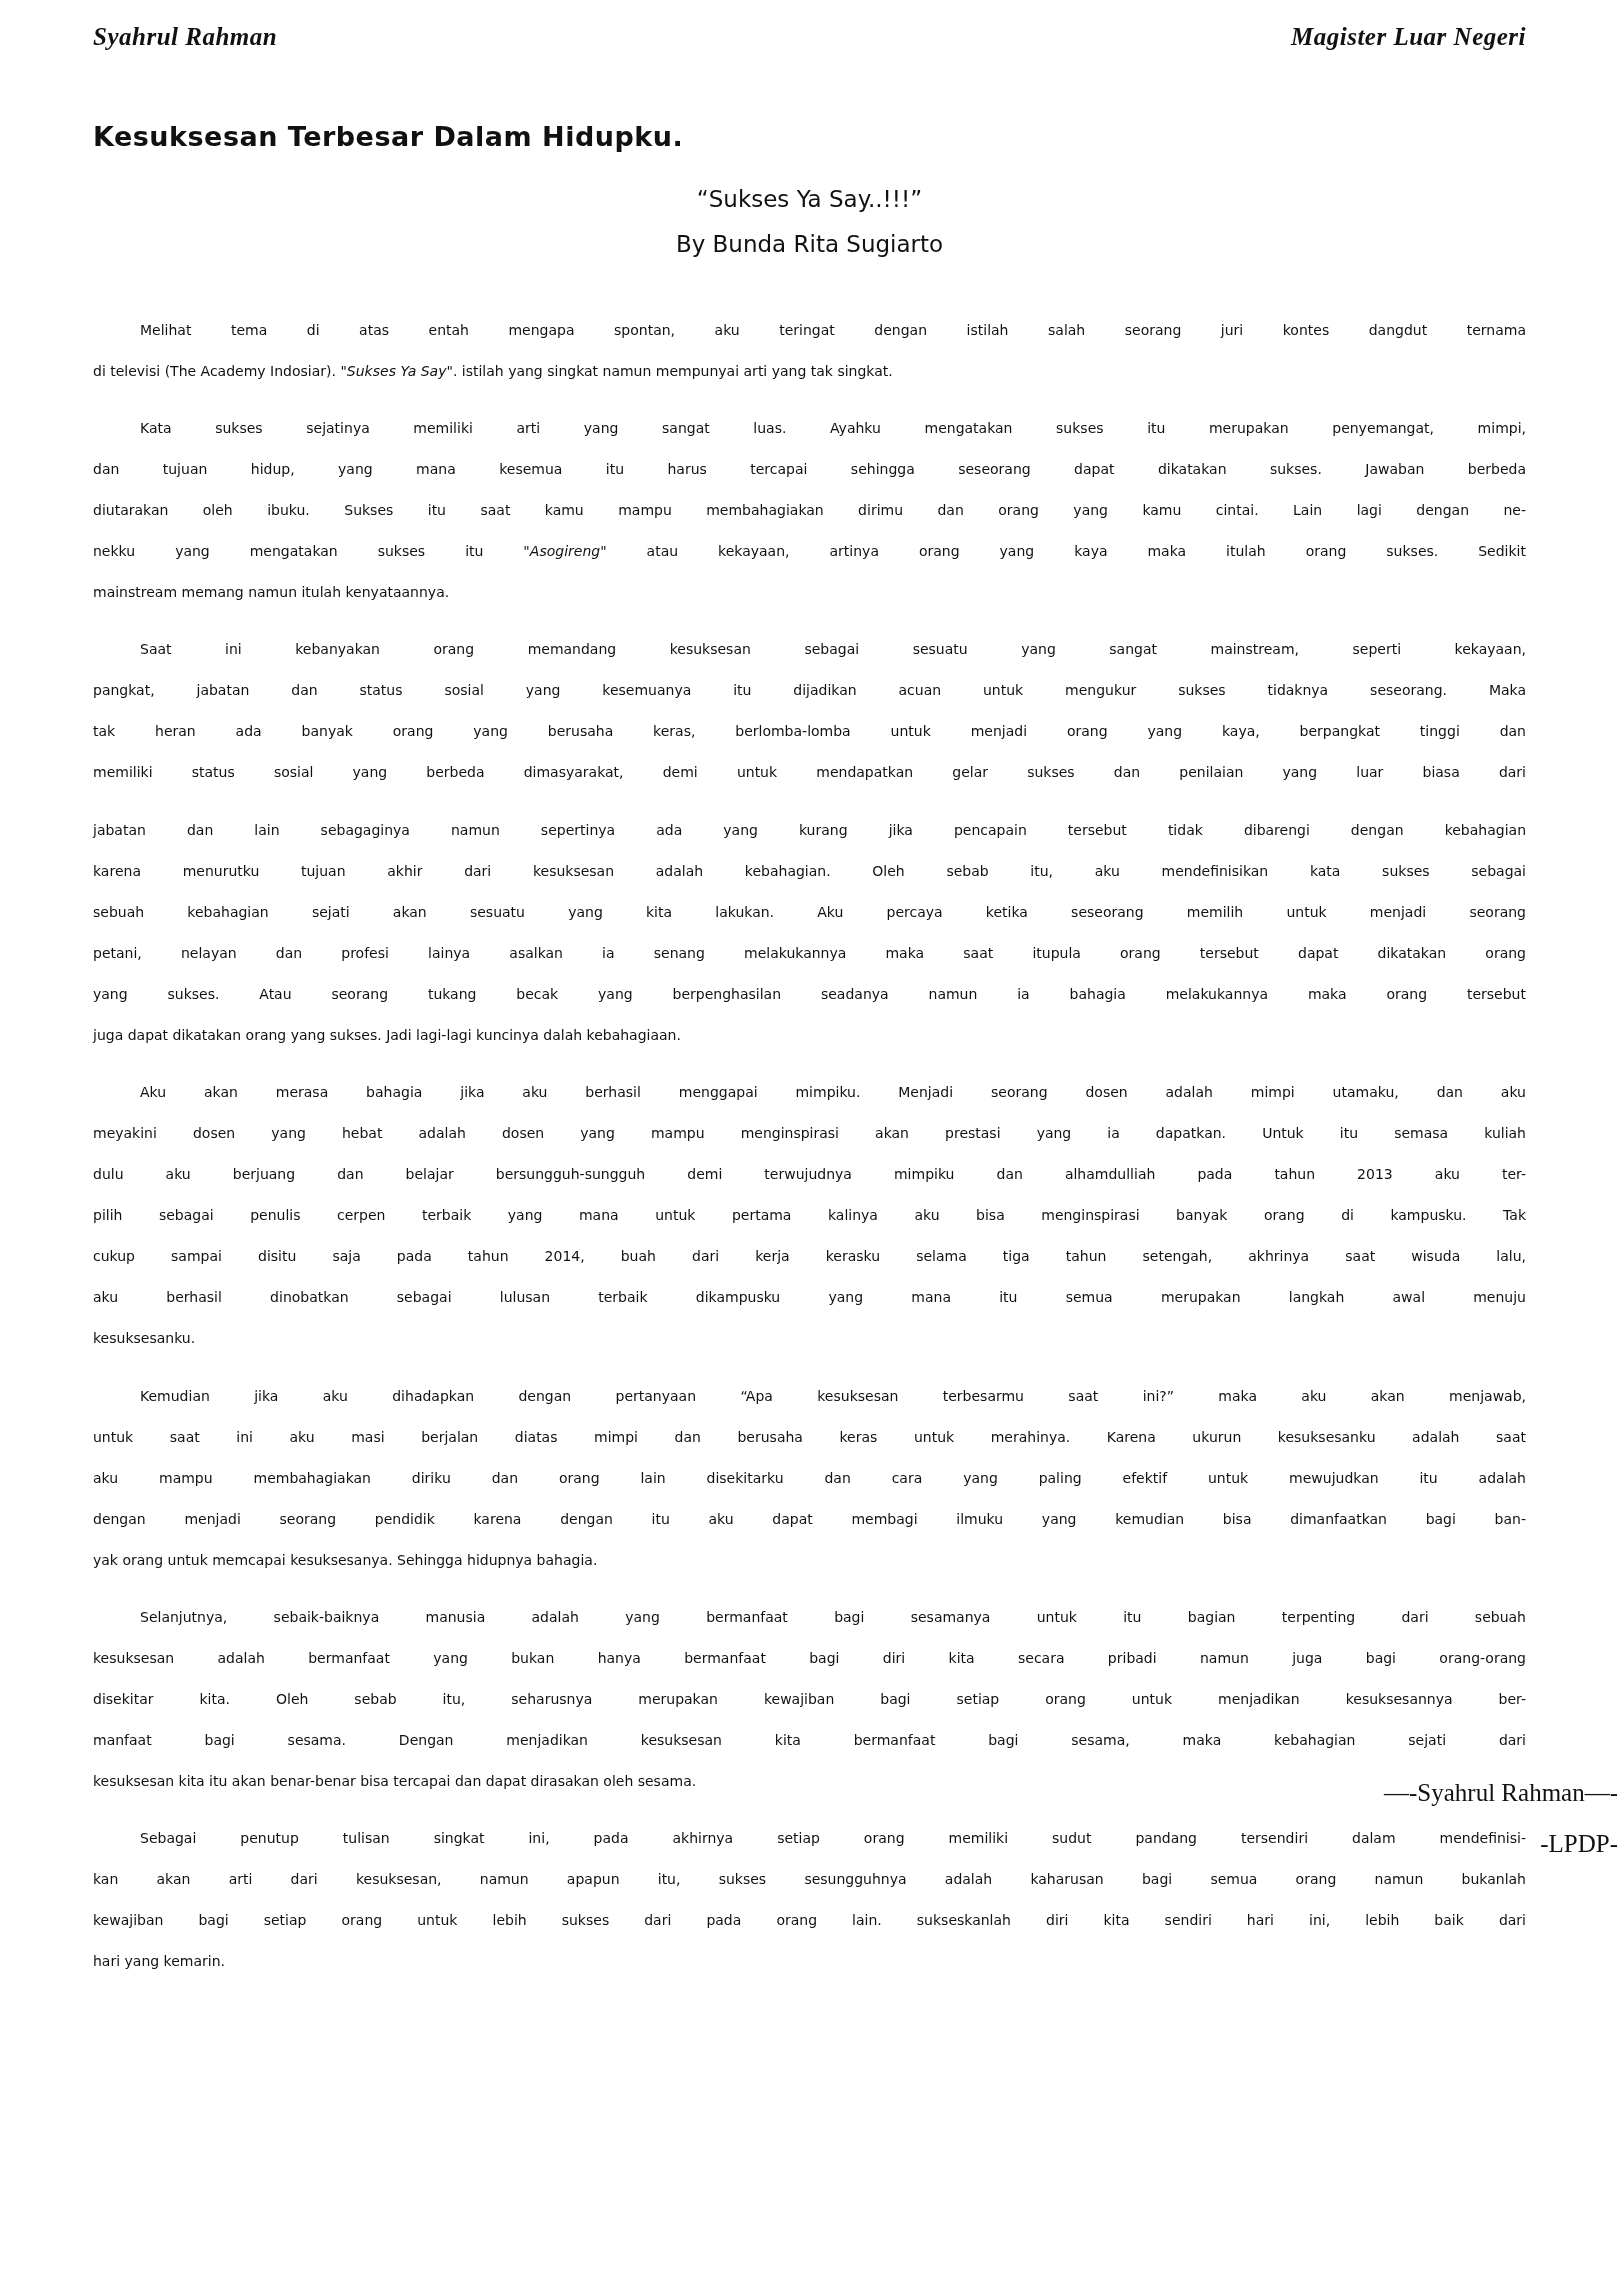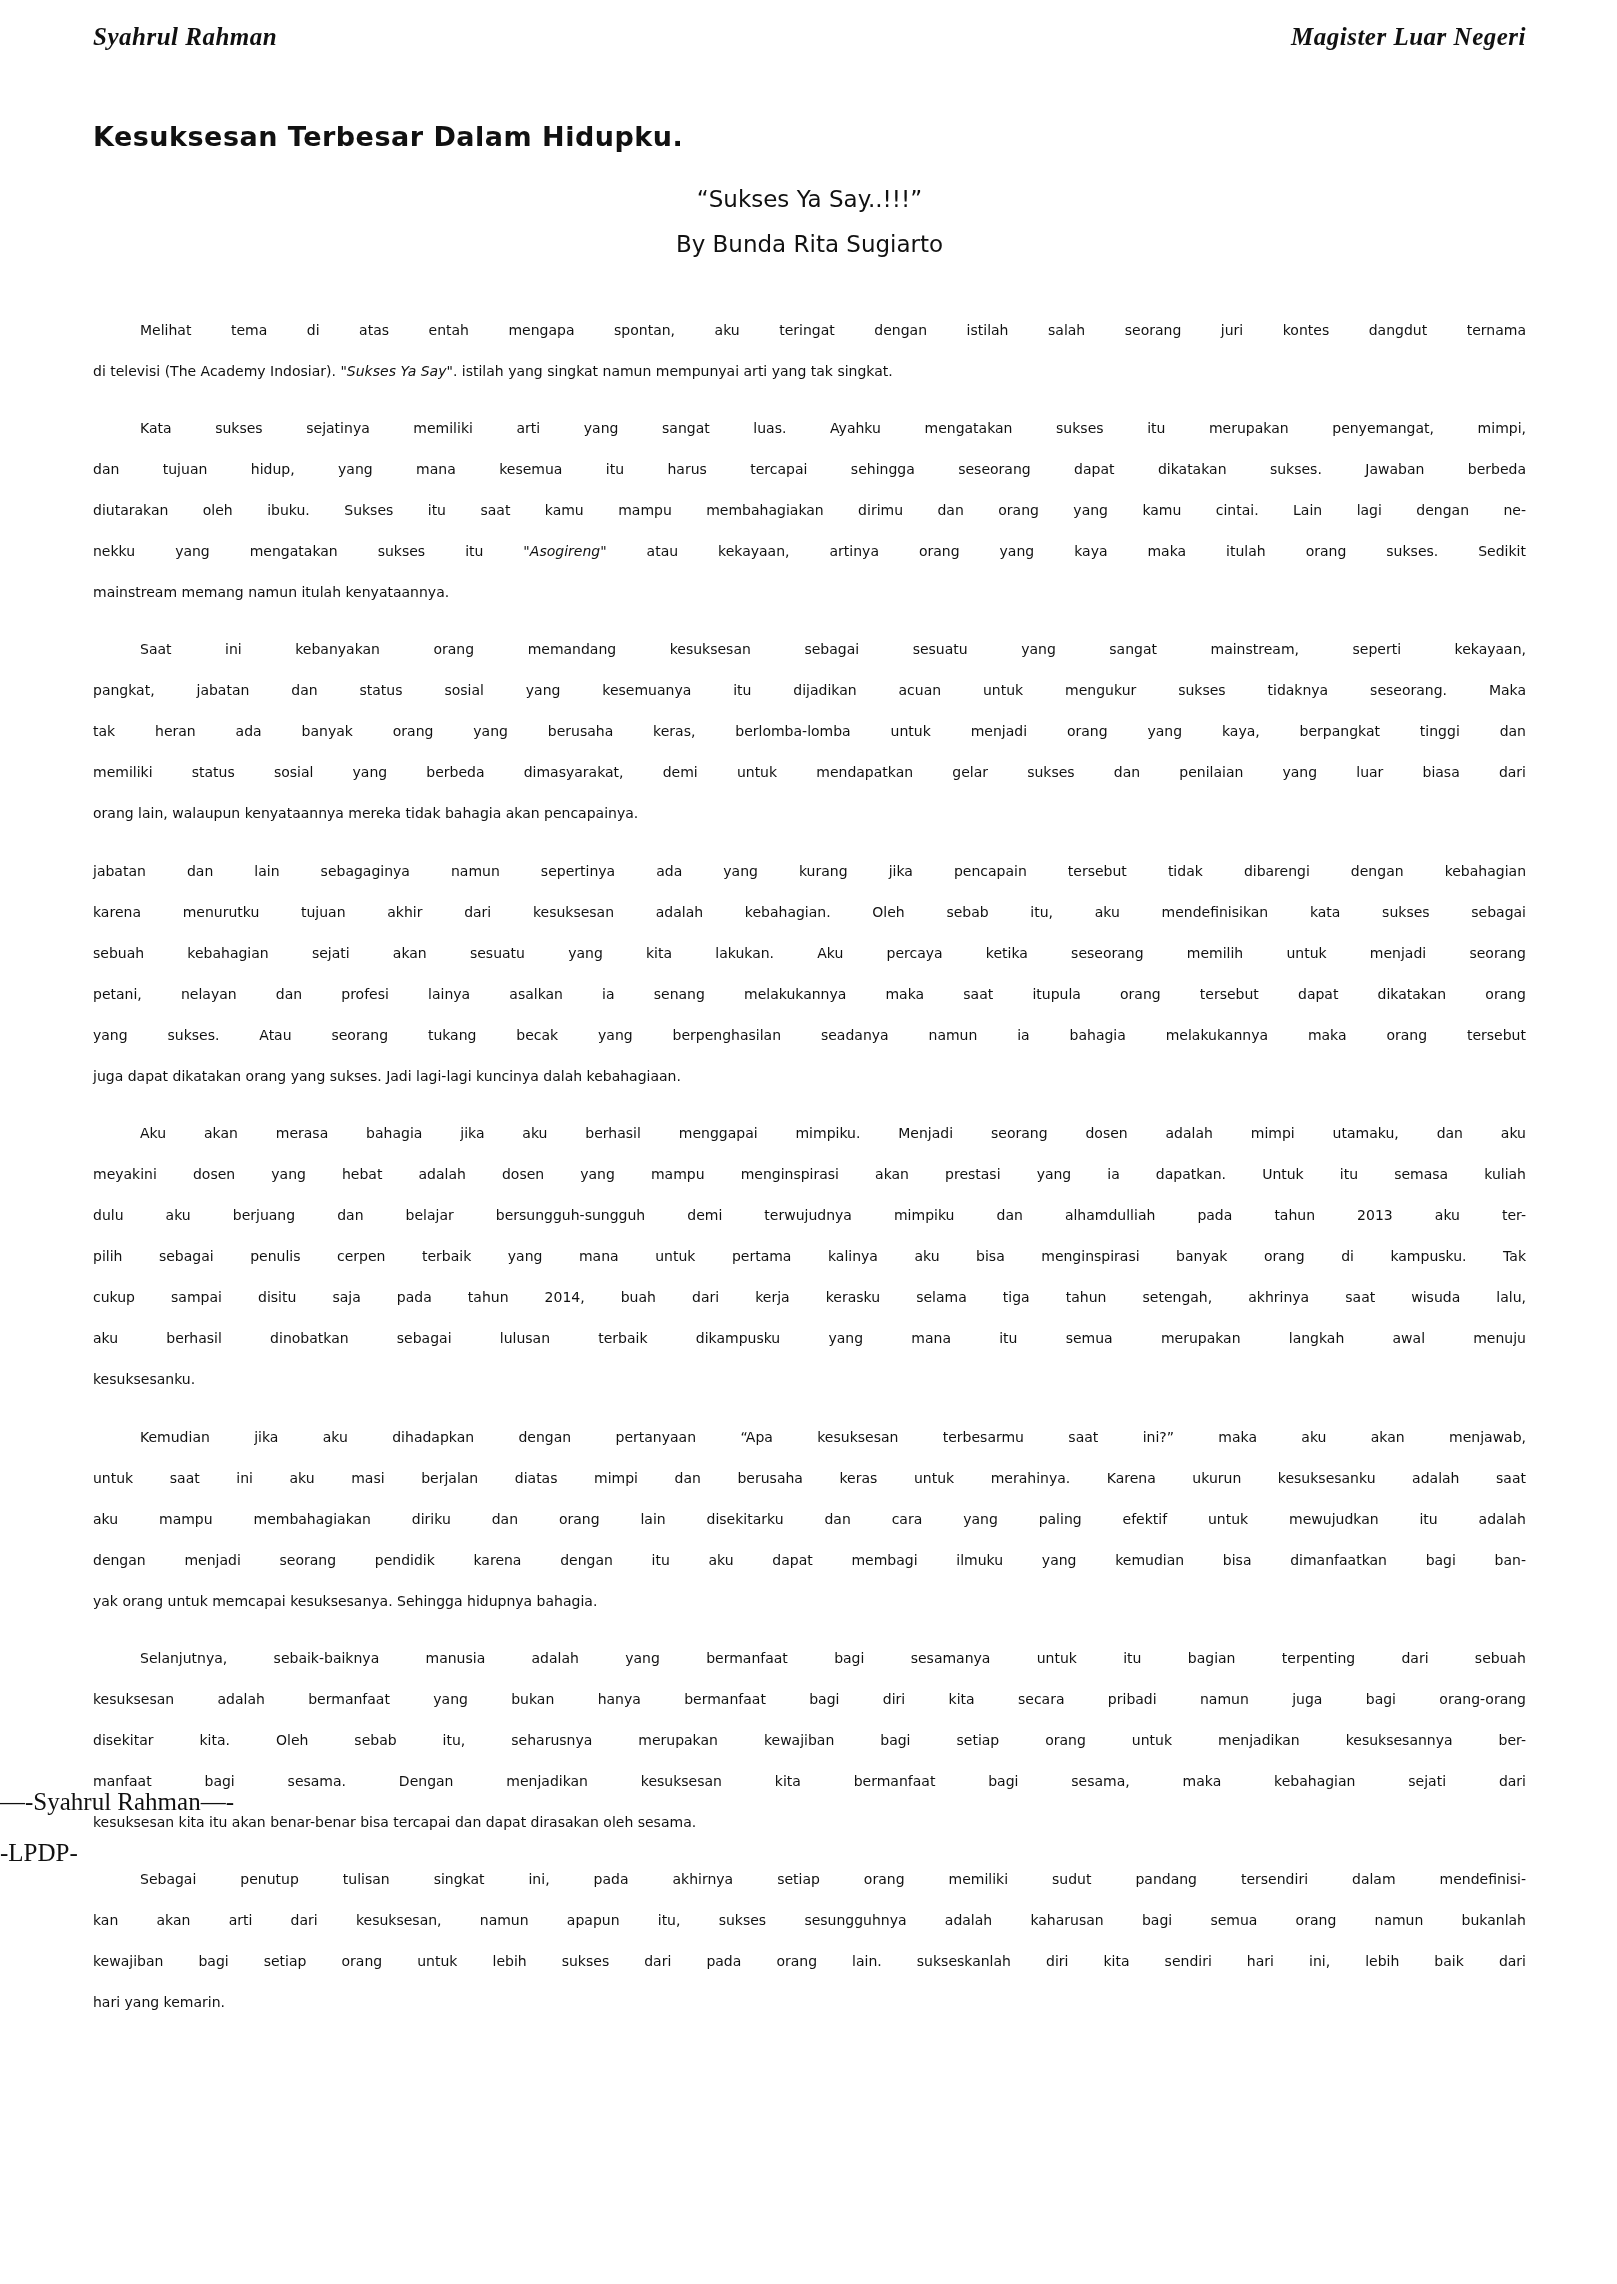--- a/index.html
+++ b/index.html
@@ -56,23 +56,23 @@
     text-align: justify;
     text-align-last: justify;
     text-justify: inter-word;
     white-space: normal;
   }
   .line.first { text-indent: 47px; }
   .line.last { text-align-last: left; }
   .footer {
     position: absolute;
     left: 0;
-    bottom: 0;
+    bottom: 9px;
     width: 100%;
-    text-align: left;
+    text-align: right;
     font-family: "Liberation Serif", serif;
     font-size: 25px;
     padding-bottom: 33px;
   }
   .footer .signature { margin-bottom: 23px; }
 </style>
 </head>
 <body>
 
 <div class="page">
@@ -95,21 +95,20 @@
         <div class="line"><span>dan tujuan hidup, yang mana kesemua itu harus tercapai sehingga seseorang dapat dikatakan sukses. Jawaban berbeda</span></div>
         <div class="line"><span>diutarakan oleh ibuku. Sukses itu saat kamu mampu membahagiakan dirimu dan orang yang kamu cintai. Lain lagi dengan ne-</span></div>
         <div class="line"><span>nekku yang mengatakan sukses itu "</span><i>Asogireng</i><span>" atau kekayaan, artinya orang yang kaya maka itulah orang sukses. Sedikit</span></div>
         <div class="line last"><span>mainstream memang namun itulah kenyataannya.</span></div>
       </div>
       <div class="paragraph">
         <div class="line first"><span>Saat ini kebanyakan orang memandang kesuksesan sebagai sesuatu yang sangat mainstream, seperti kekayaan,</span></div>
         <div class="line"><span>pangkat, jabatan dan status sosial yang kesemuanya itu dijadikan acuan untuk mengukur sukses tidaknya seseorang. Maka</span></div>
         <div class="line"><span>tak heran ada banyak orang yang berusaha keras, berlomba-lomba untuk menjadi orang yang kaya, berpangkat tinggi dan</span></div>
         <div class="line"><span>memiliki status sosial yang berbeda dimasyarakat, demi untuk mendapatkan gelar sukses dan penilaian yang luar biasa dari</span></div>
-        <div class="line last"><span>orang lain, walaupun kenyataannya mereka tidak bahagia akan pencapainya.</span></div>
       </div>
       <div class="paragraph">
         <div class="line"><span>jabatan dan lain sebagaginya namun sepertinya ada yang kurang jika pencapain tersebut tidak dibarengi dengan kebahagian</span></div>
         <div class="line"><span>karena menurutku tujuan akhir dari kesuksesan adalah kebahagian. Oleh sebab itu, aku mendefinisikan kata sukses sebagai</span></div>
         <div class="line"><span>sebuah kebahagian sejati akan sesuatu yang kita lakukan. Aku percaya ketika seseorang memilih untuk menjadi seorang</span></div>
         <div class="line"><span>petani, nelayan dan profesi lainya asalkan ia senang melakukannya maka saat itupula orang tersebut dapat dikatakan orang</span></div>
         <div class="line"><span>yang sukses. Atau seorang tukang becak yang berpenghasilan seadanya namun ia bahagia melakukannya maka orang tersebut</span></div>
         <div class="line last"><span>juga dapat dikatakan orang yang sukses. Jadi lagi-lagi kuncinya dalah kebahagiaan.</span></div>
       </div>
       <div class="paragraph">

